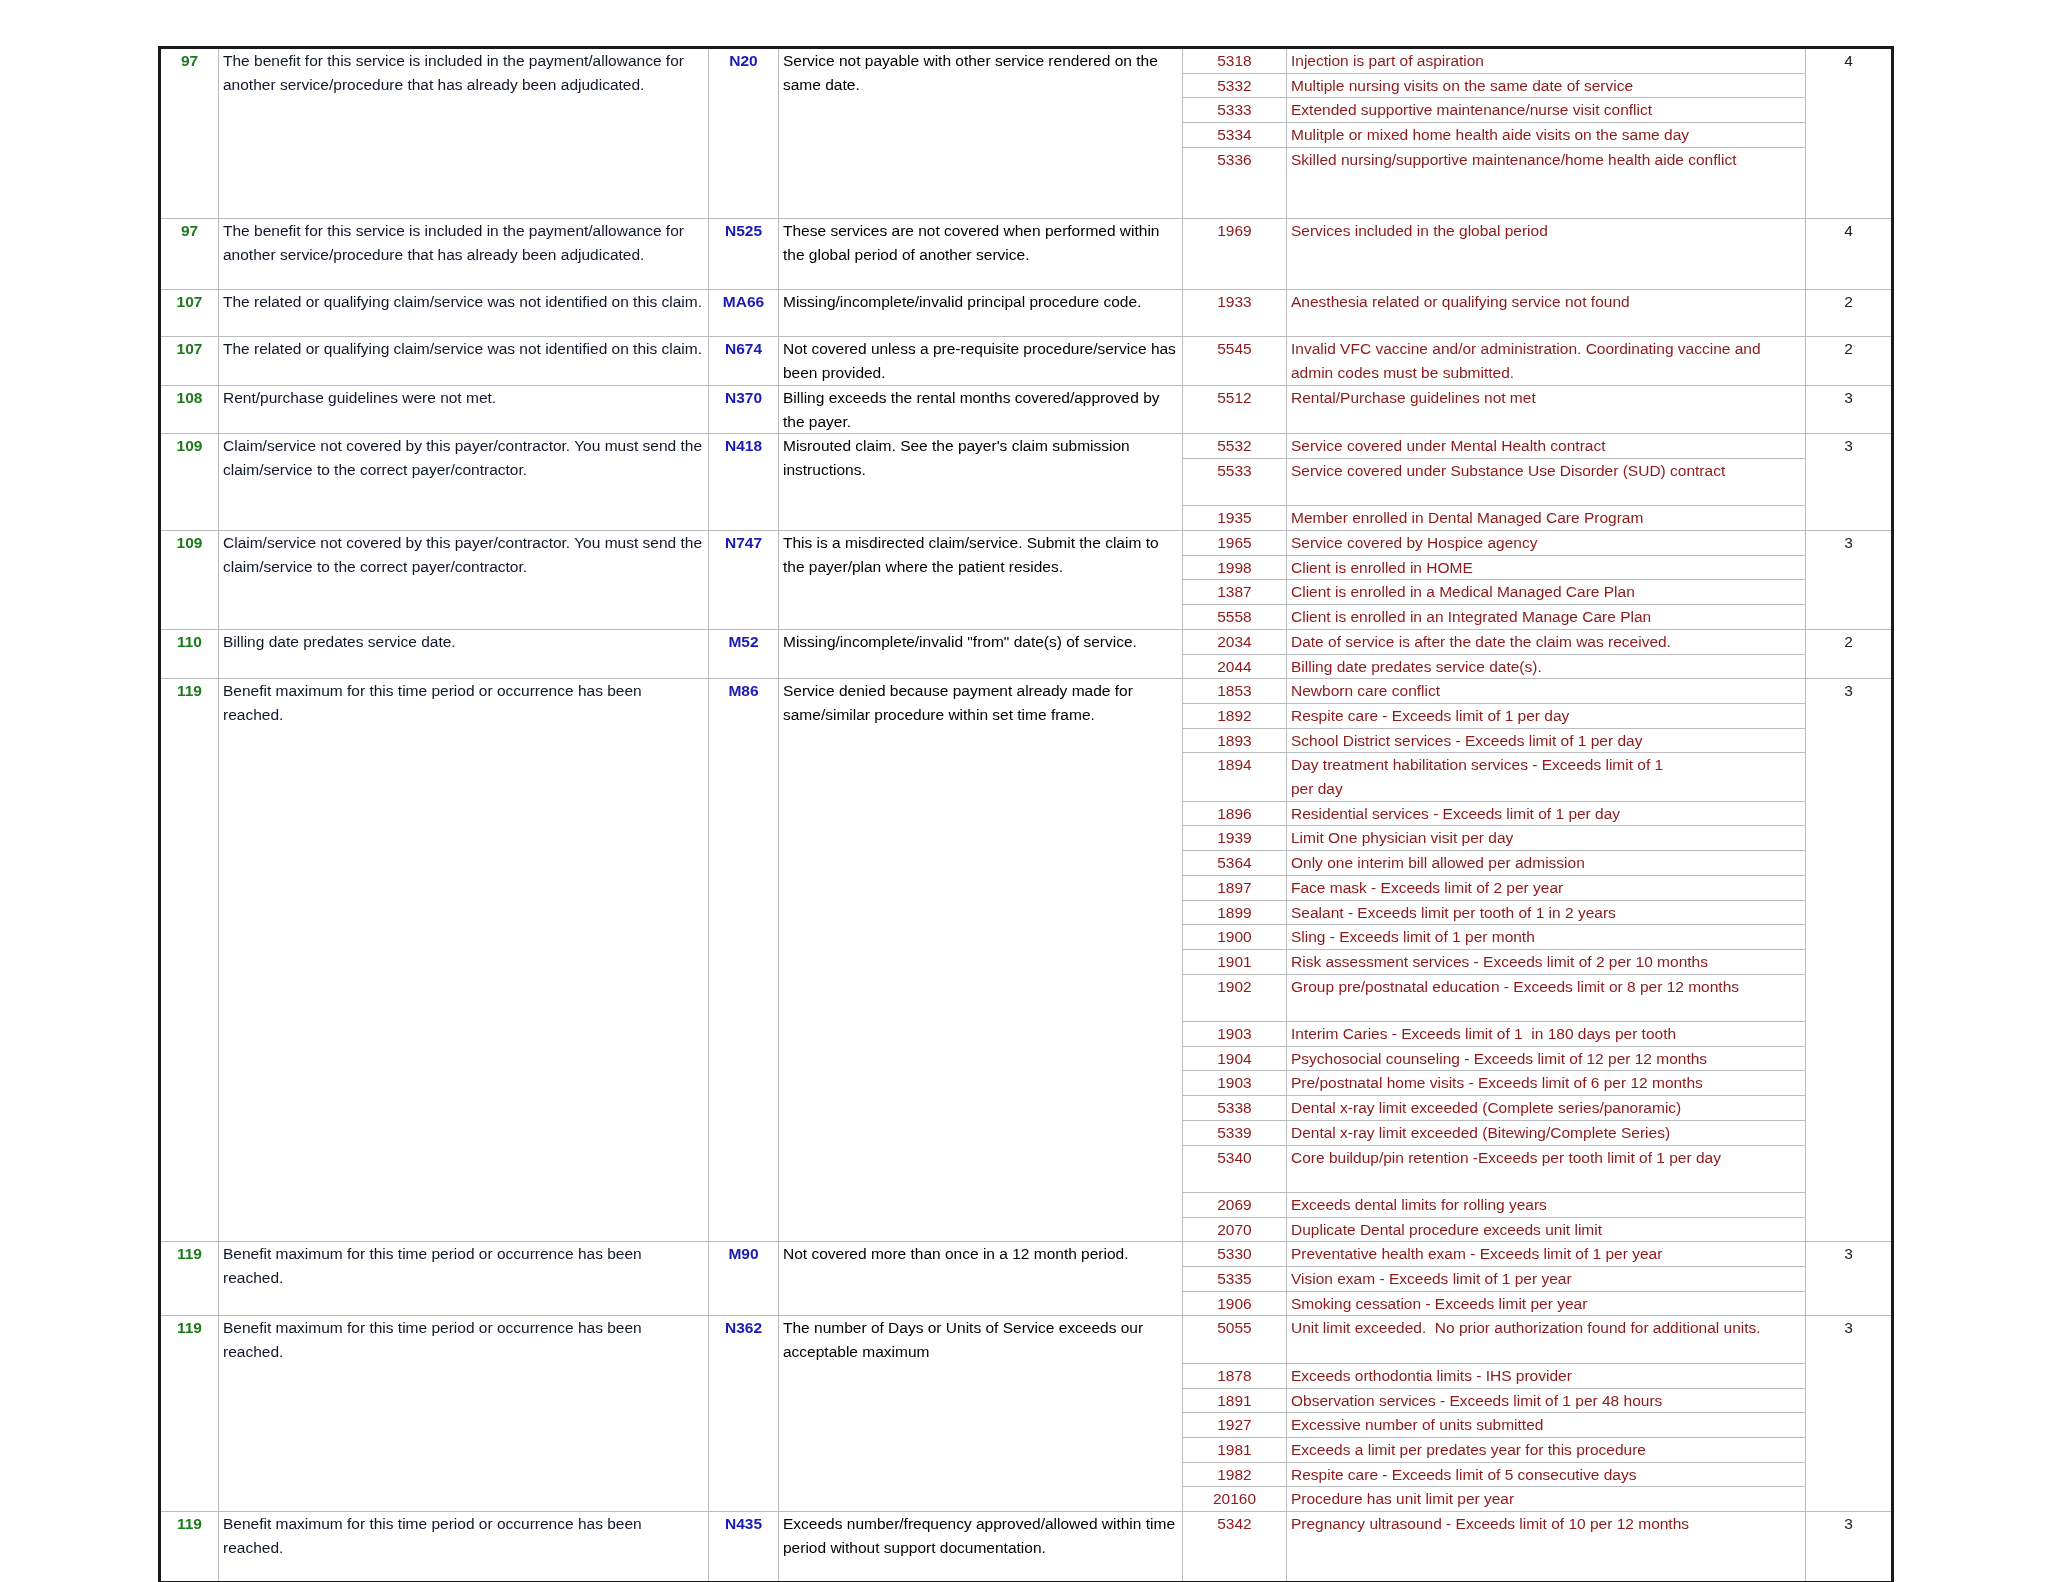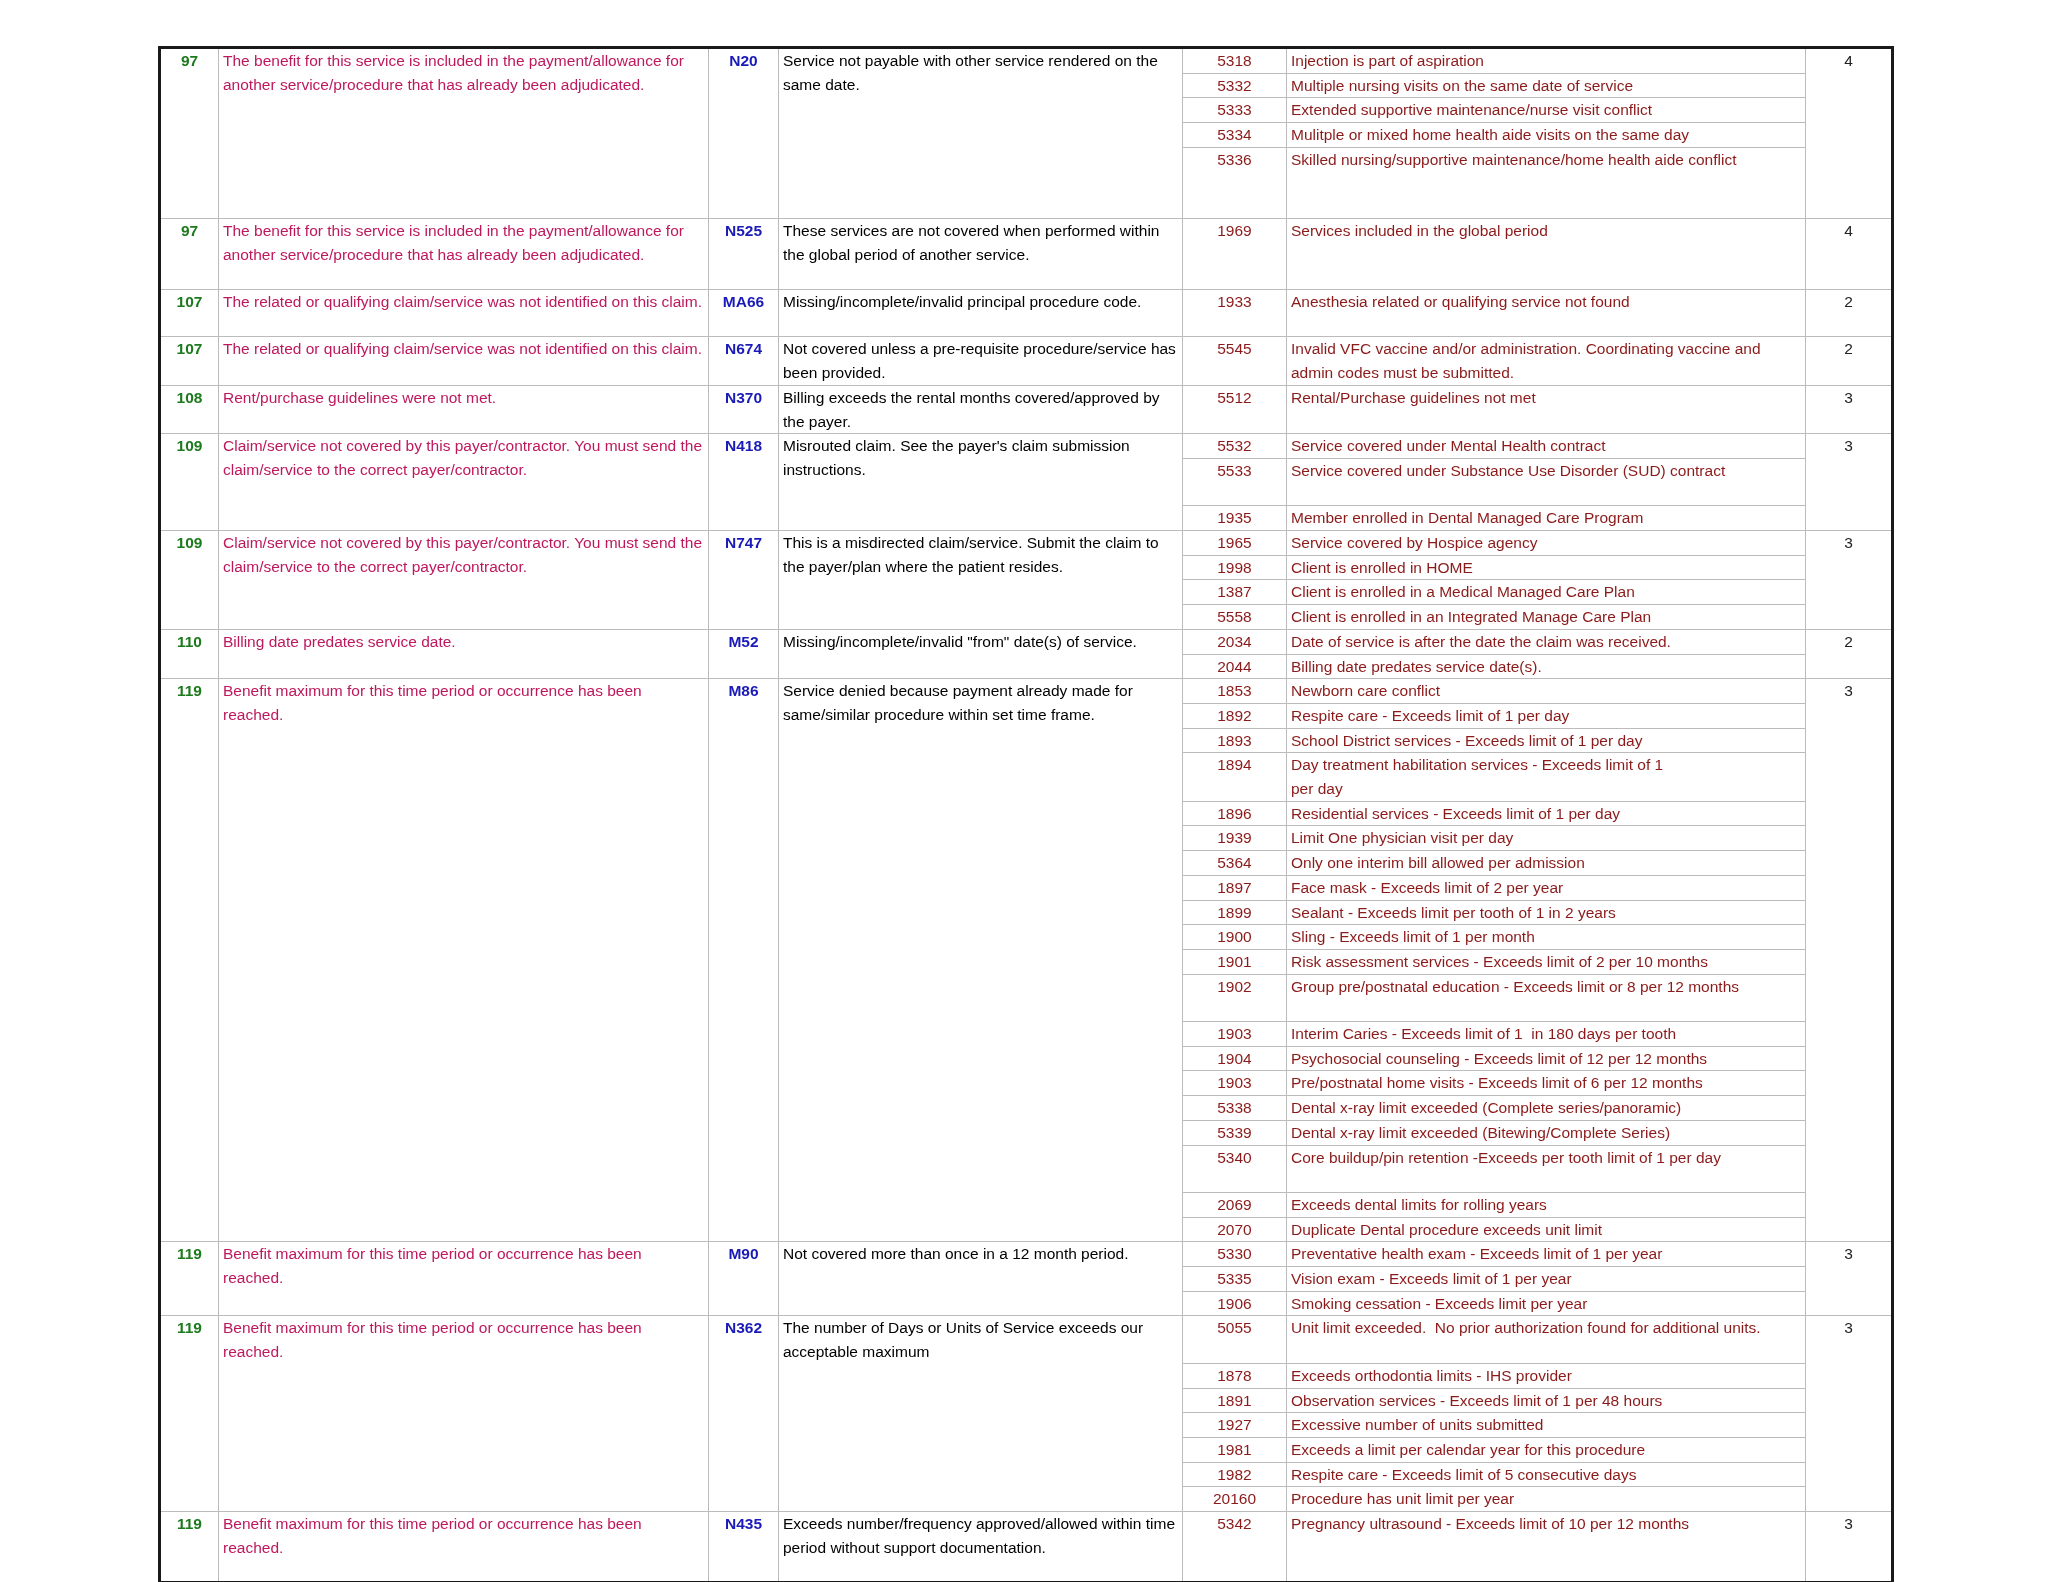--- a/index.html
+++ b/index.html
@@ -12,21 +12,21 @@
     font-size: 15.5px;
     line-height: 23.7px;
   }
   #doc-table td {
     border: 1px solid #bcbcbc;
     vertical-align: top;
     padding: 0 4px;
     box-sizing: border-box;
   }
   .carc { color: #1c7a1c; font-weight: bold; text-align: center; }
-  .cdesc { color: #be185d; }
+  .cdesc { color: #0f172a; }
   .rarc { color: #1a1ab8; font-weight: bold; text-align: center; }
   .rdesc { color: #000000; }
   .ecode { color: #8b1a1a; font-weight: normal; text-align: center; }
   .edesc { color: #8b1a1a; margin-top: 12px; }
   .sev { color: #222222; text-align: center; }
   .h1 { height: 23.7px; }
   .h2 { height: 47.4px; }
   .h3 { height: 71.1px; }
 </style>
 </head>
@@ -284,21 +284,21 @@
     <tr>
         <td class="ecode h1">1891</td>
         <td class="edesc">Observation services - Exceeds limit of 1 per 48 hours</td>
       </tr>
     <tr>
         <td class="ecode h1">1927</td>
         <td class="edesc">Excessive number of units submitted</td>
       </tr>
     <tr>
         <td class="ecode h1">1981</td>
-        <td class="edesc">Exceeds a limit per calendar year for this procedure</td>
+        <td class="edesc">Exceeds a limit per predates year for this procedure</td>
       </tr>
     <tr>
         <td class="ecode h1">1982</td>
         <td class="edesc">Respite care - Exceeds limit of 5 consecutive days</td>
       </tr>
     <tr>
         <td class="ecode h1">20160</td>
         <td class="edesc">Procedure has unit limit per year</td>
       </tr>
 

